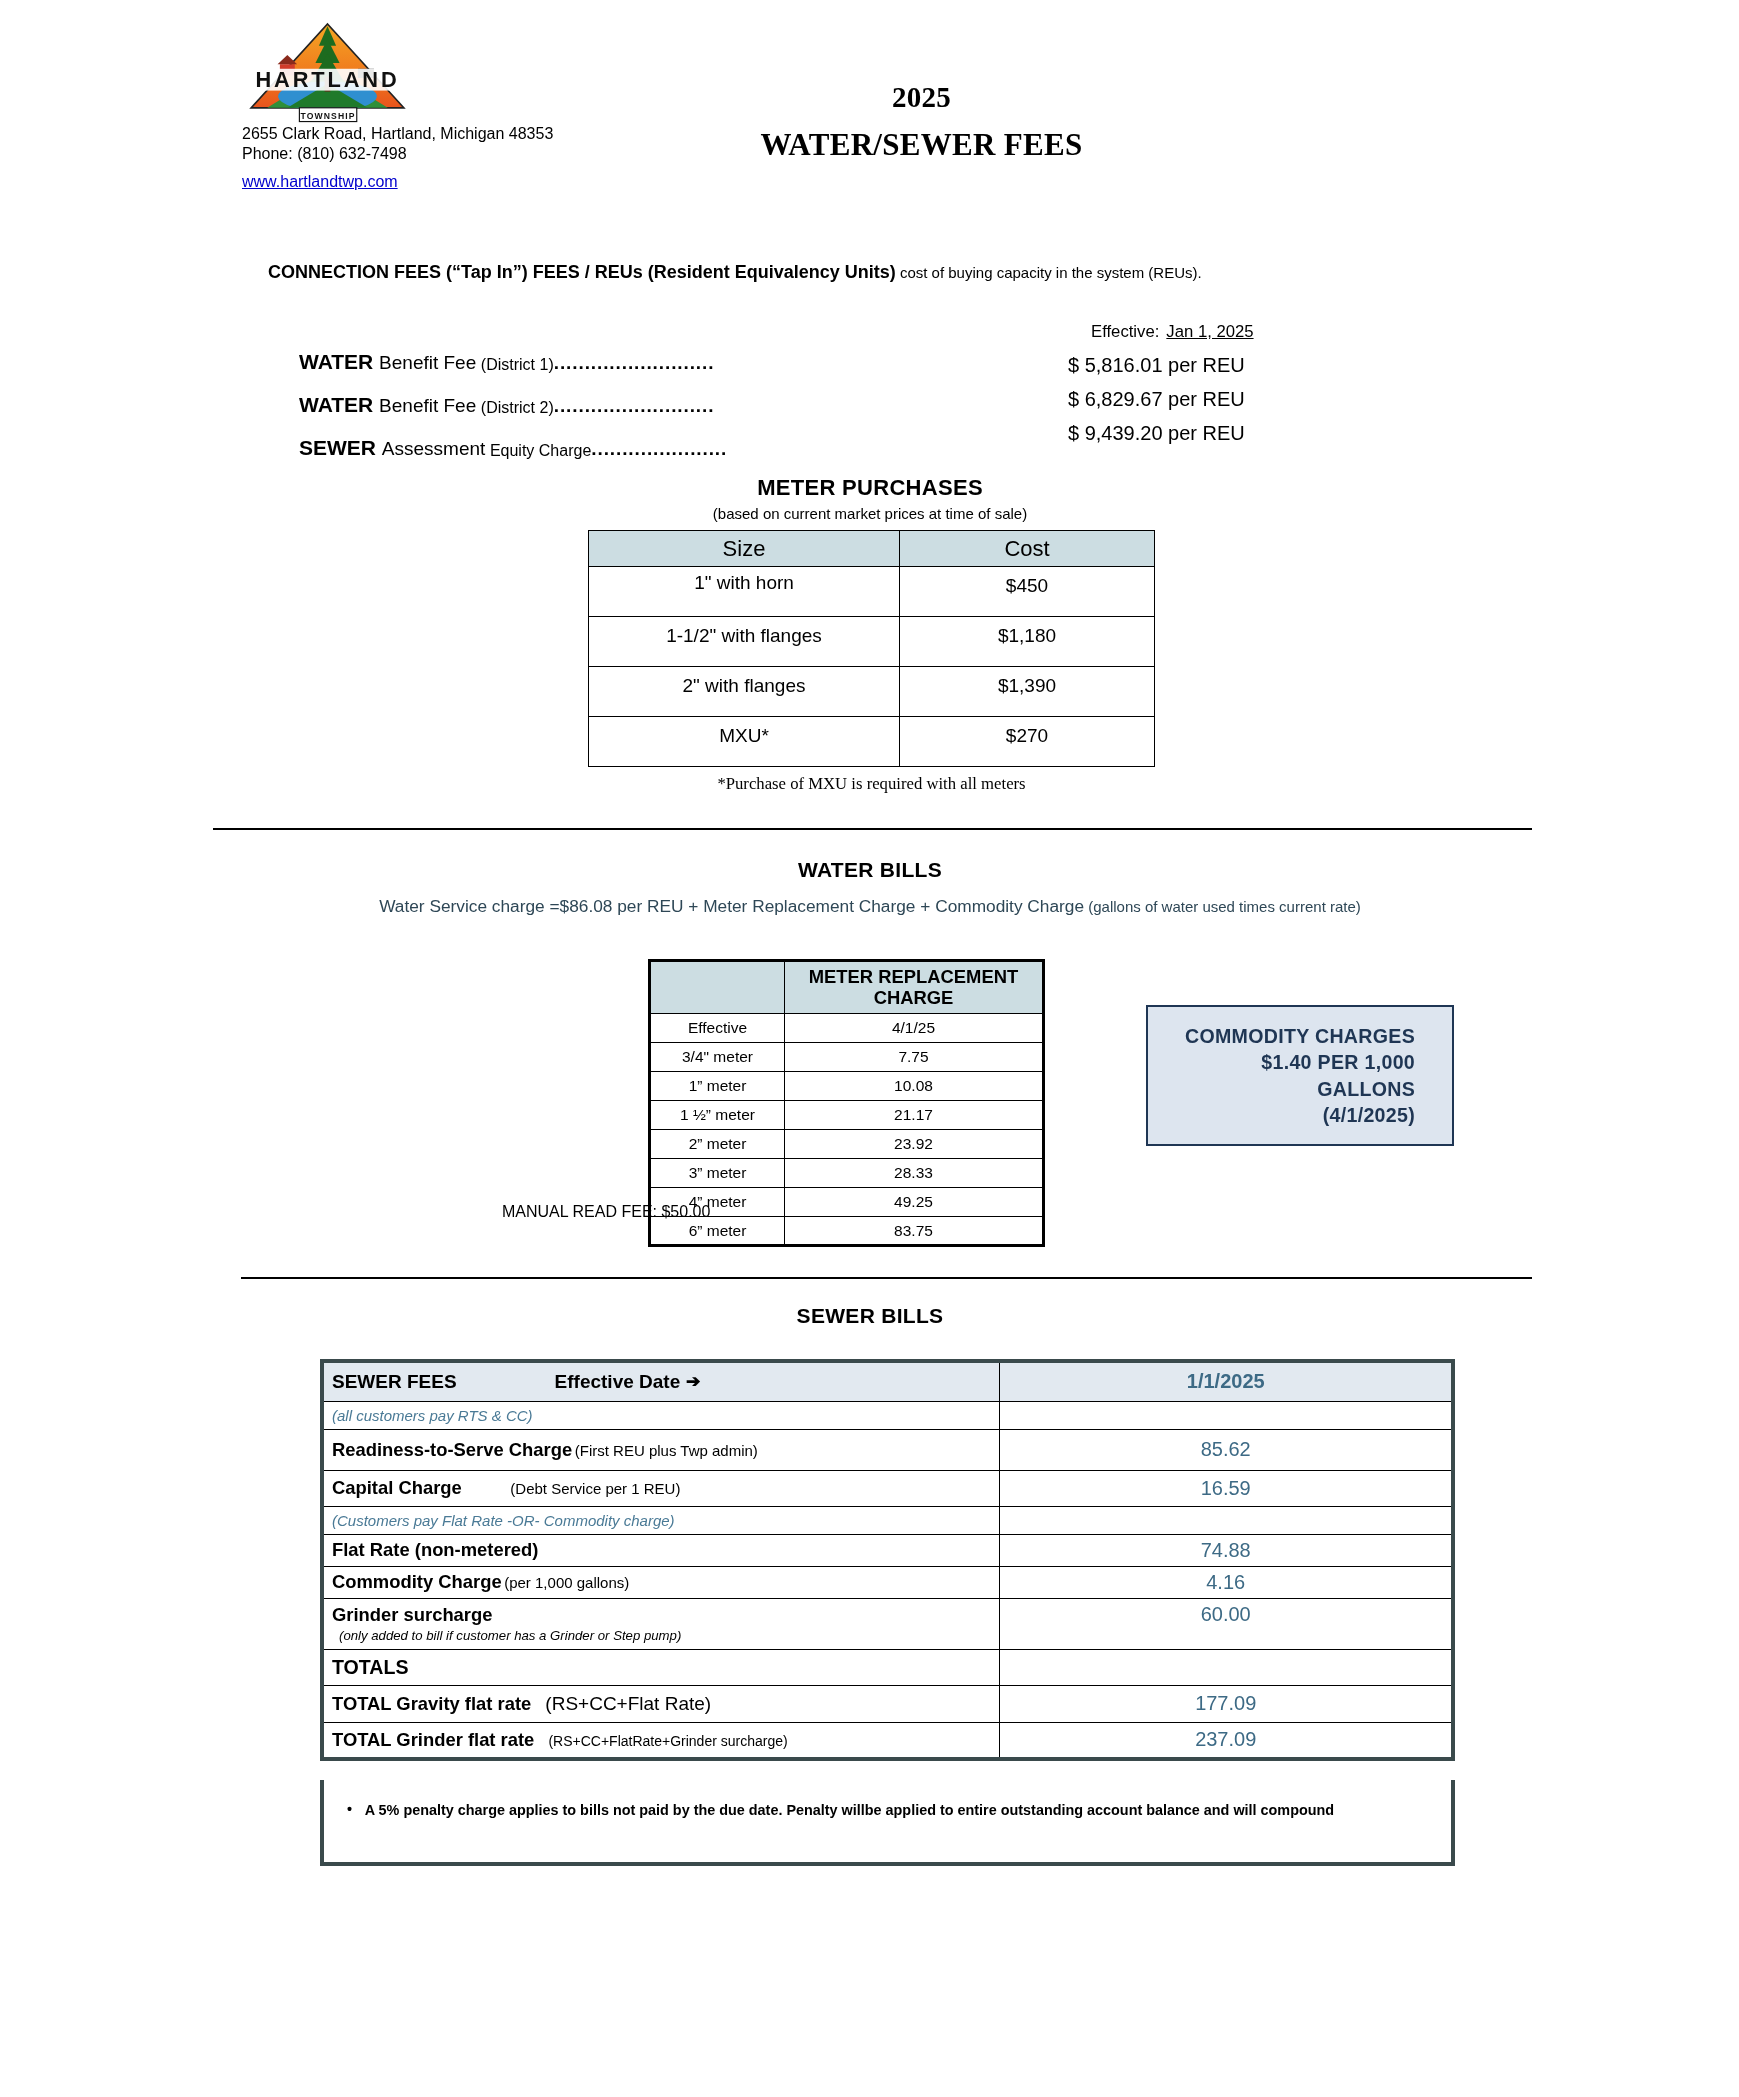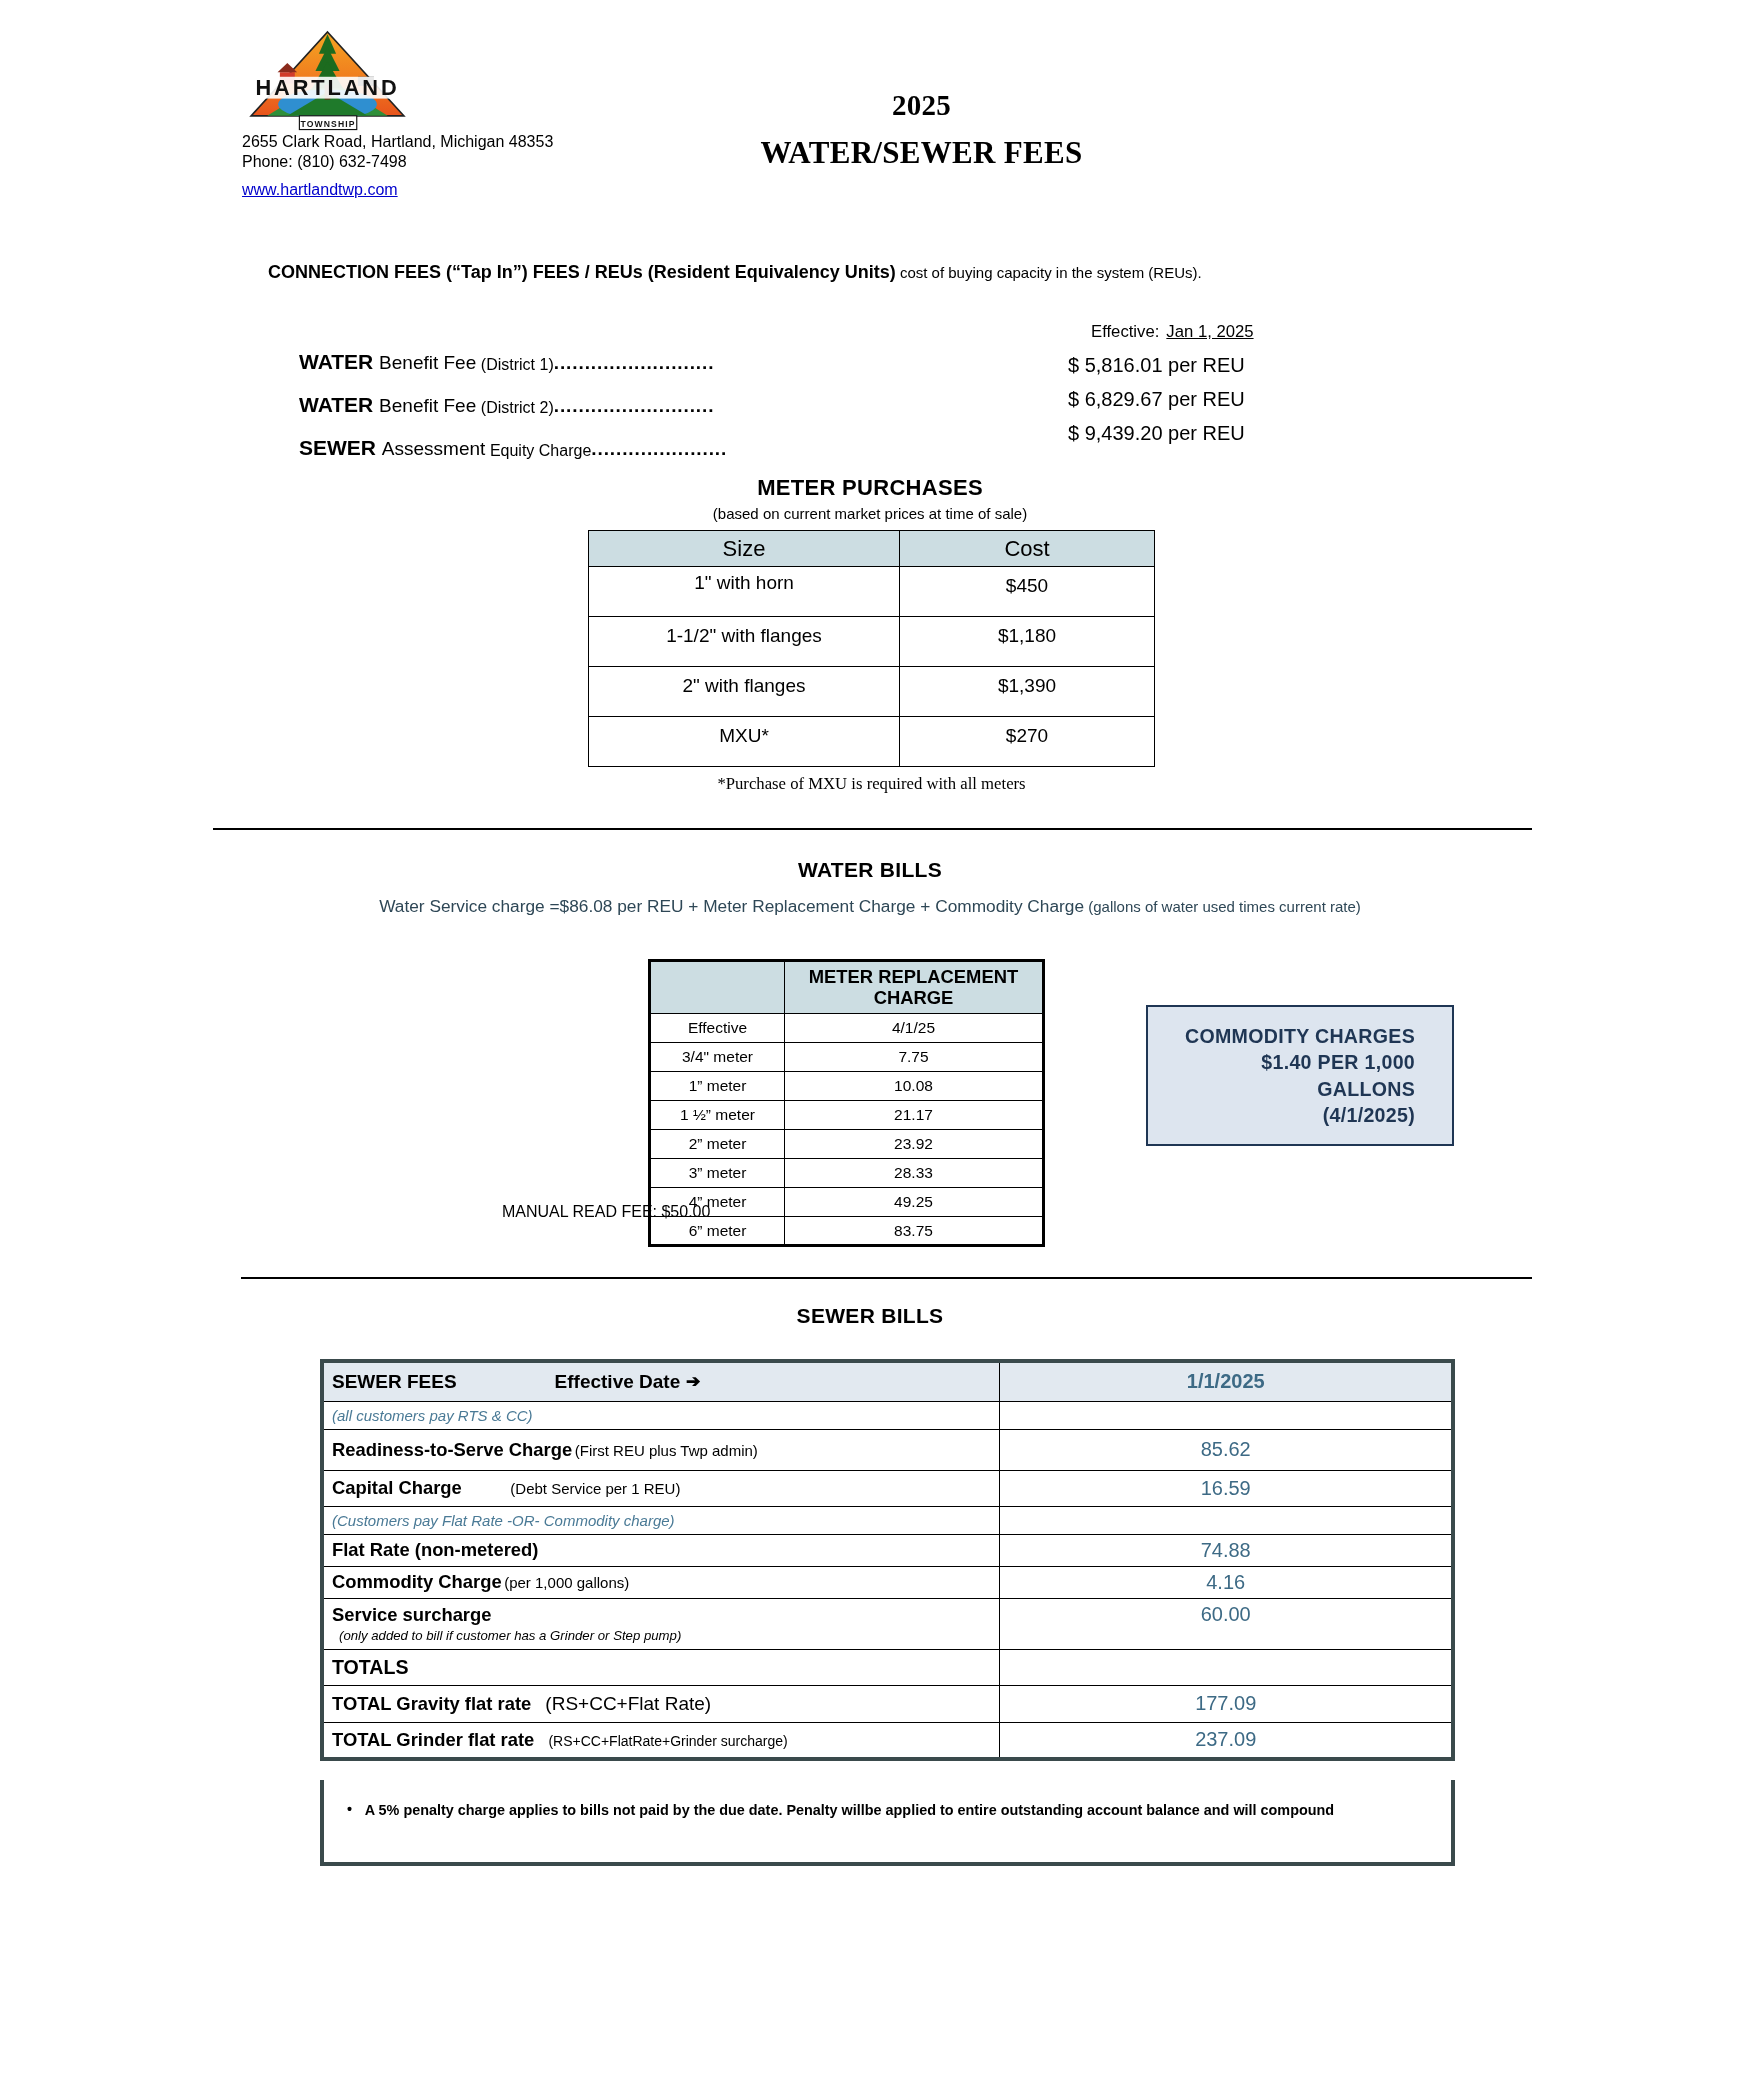--- a/index.html
+++ b/index.html
@@ -7,21 +7,21 @@
   body {
     width:1740px; height:2097px;
     background:#ffffff;
     font-family:"Liberation Sans", sans-serif;
     color:#000;
     position:relative;
     overflow:hidden;
   }
 
   
-  #header { position:absolute; left:0; top:8px; width:1412px; height:242px; }
+  #header { position:absolute; left:0; top:0; width:1412px; height:242px; }
 
   #logo { position:absolute; left:244px; top:16px; width:167px; height:109px; }
   #logo svg { display:block; }
 
   #addr-block {
     position:absolute; left:242px; top:124px; width:415px;
     font-family:"Liberation Sans", sans-serif;
     font-size:16px; line-height:1.28; color:#000;
   }
   #addr-block .line { white-space:nowrap; }
@@ -402,21 +402,21 @@
     <tr style="height:32px">
       <td>
         <span class="s-label-main">Commodity Charge</span>
         <span class="s-label-sub">(per 1,000 gallons)</span>
       </td>
       <td class="val">4.16</td>
     </tr>
 
     <tr style="height:51px">
       <td>
-        <span class="s-label-main">Service surcharge</span>
+        <span class="s-label-main">Grinder surcharge</span>
         <span class="s-tiny">(only added to bill if customer has a Grinder or Step pump)</span>
       </td>
       <td class="val" style="vertical-align:top;padding-top:4.6px">60.00</td>
     </tr>
 
     <tr class="sep" style="height:36px">
       <td>
         <span class="s-label-main" style="font-size:19.6px">TOTALS</span>
       </td>
       <td class="val"></td>

